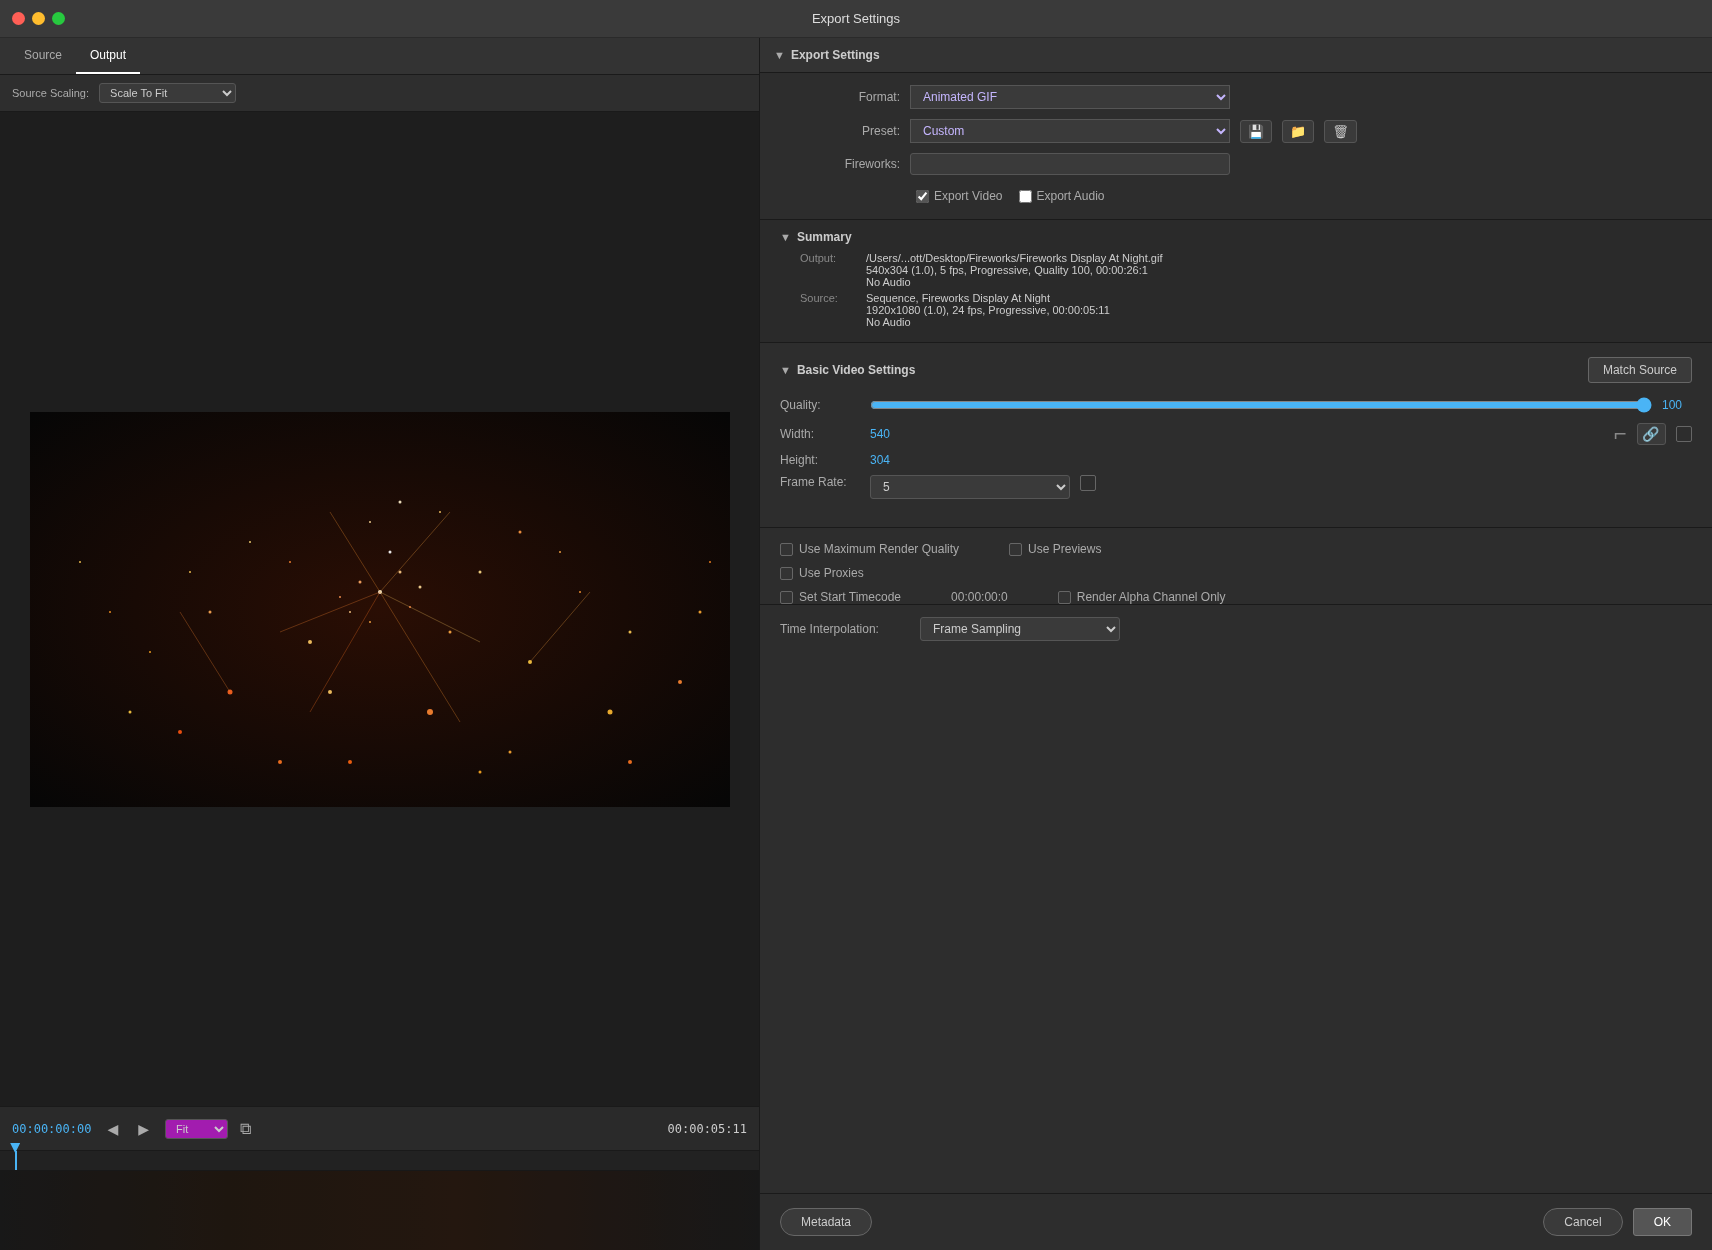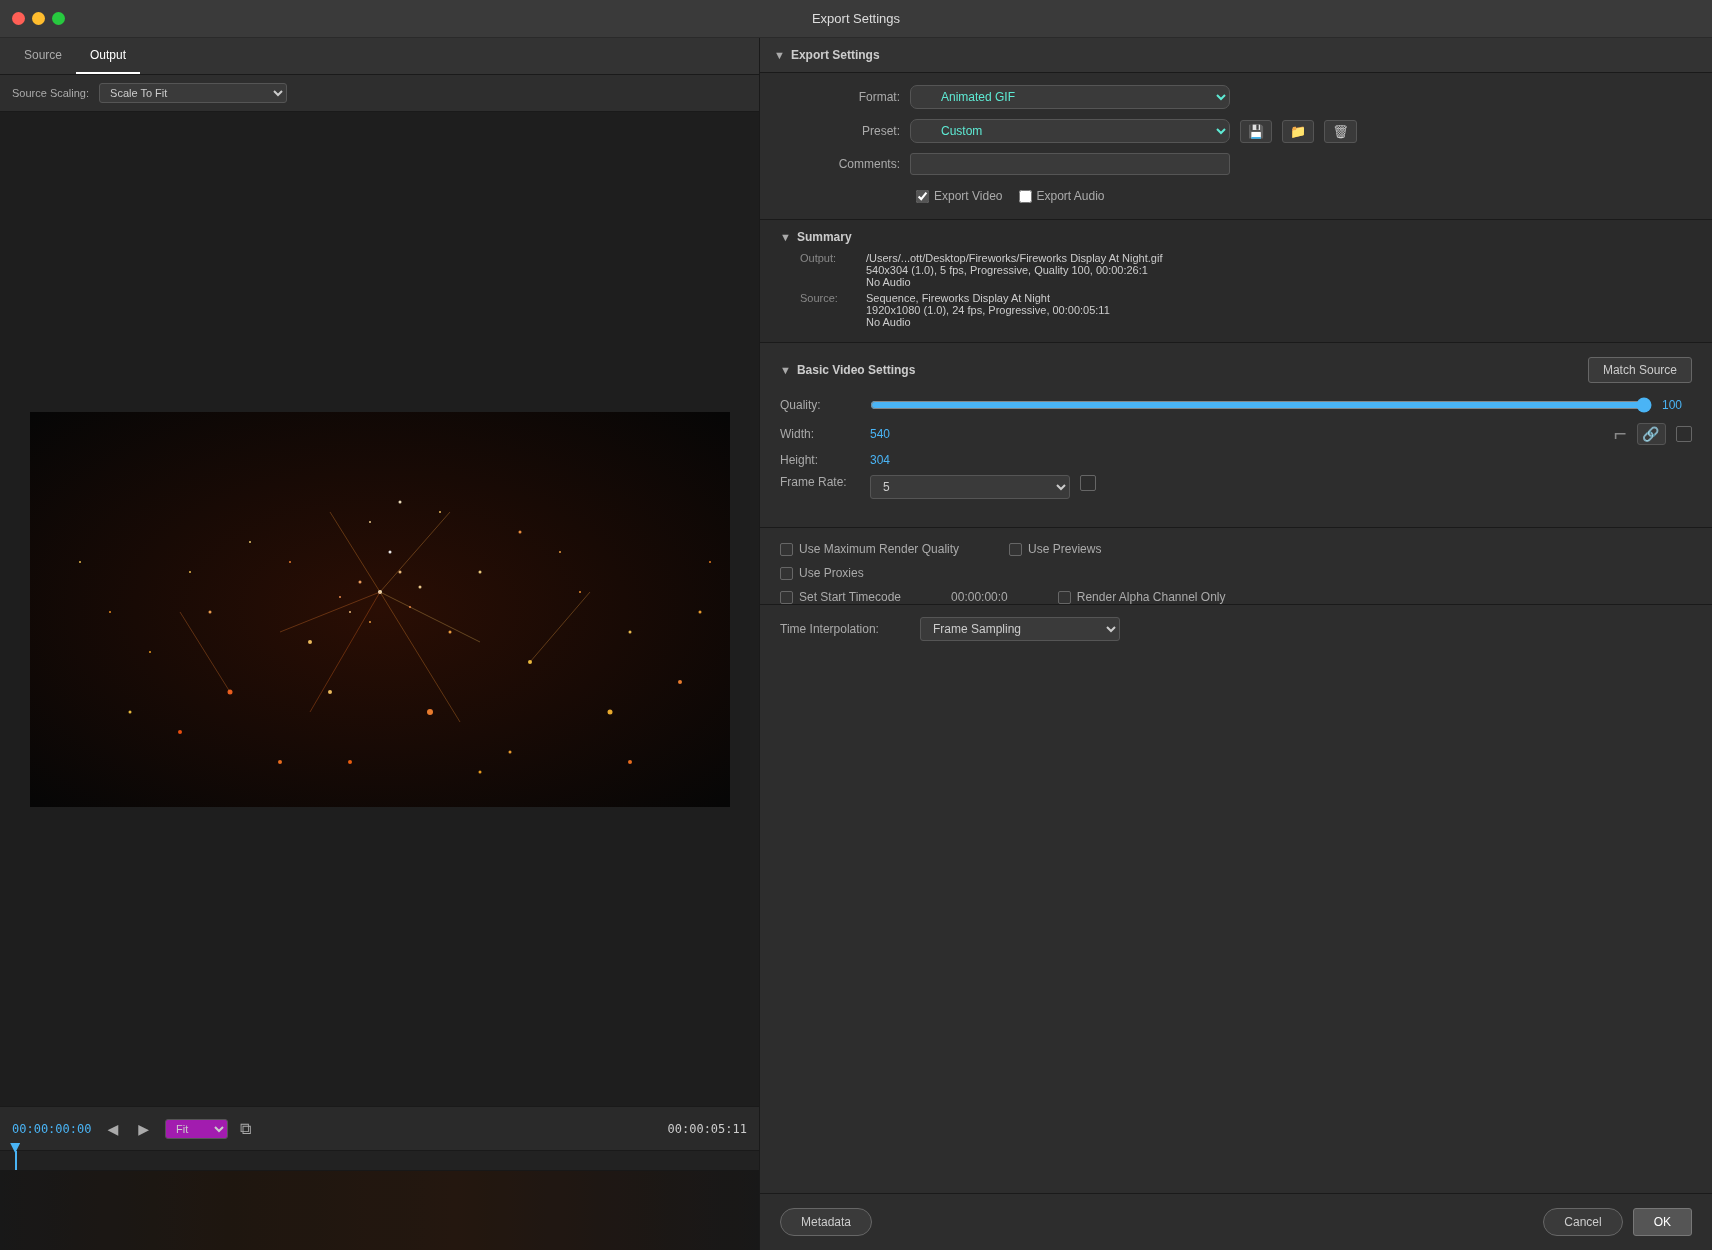--- a/index.html
+++ b/index.html
@@ -84,21 +84,21 @@
       gap: 10px;
     }
     .source-scaling-label { color: #aaa; font-size: 11px; }
     .source-scaling-select {
       background: #3a3a3a;
       border: 1px solid #555;
       color: #ccc;
       font-size: 11px;
       padding: 2px 6px;
       border-radius: 3px;
-      width: 188px;
+      width: 137px;
     }
 
     .preview-area {
       flex: 1;
       display: flex;
       align-items: center;
       justify-content: center;
       background: #1e1e1e;
       overflow: hidden;
       position: relative;
@@ -208,24 +208,24 @@
     .form-label {
       color: #aaa;
       font-size: 12px;
       text-align: right;
       width: 120px;
       flex-shrink: 0;
     }
     .form-select {
       background: #3a3a3a;
       border: 1px solid #555;
-      color: #5eead4;
-      font-size: 12px;
-      padding: 3px 26px;
-      border-radius: 7px;
+      color: #c4b5fd;
+      font-size: 12px;
+      padding: 3px 8px;
+      border-radius: 0;
       flex: 1;
       max-width: 320px;
     }
     .form-input {
       background: #3a3a3a;
       border: 1px solid #555;
       color: #ccc;
       font-size: 12px;
       padding: 3px 8px;
       border-radius: 3px;
@@ -604,21 +604,21 @@
         <span class="form-label">Preset:</span>
         <select class="form-select">
           <option>Custom</option>
         </select>
         <button class="icon-btn">💾</button>
         <button class="icon-btn">📁</button>
         <button class="icon-btn">🗑</button>
       </div>
 
       <div class="form-row">
-        <span class="form-label">Comments:</span>
+        <span class="form-label">Fireworks:</span>
         <input class="form-input" type="text" value="" style="">
       </div>
 
 
       <div class="checkbox-row">
         <span style="width:120px;"></span>
         <div class="checkbox-item">
           <input type="checkbox" checked="" style="">
           <span class="checkbox-label">Export Video</span>
         </div>

